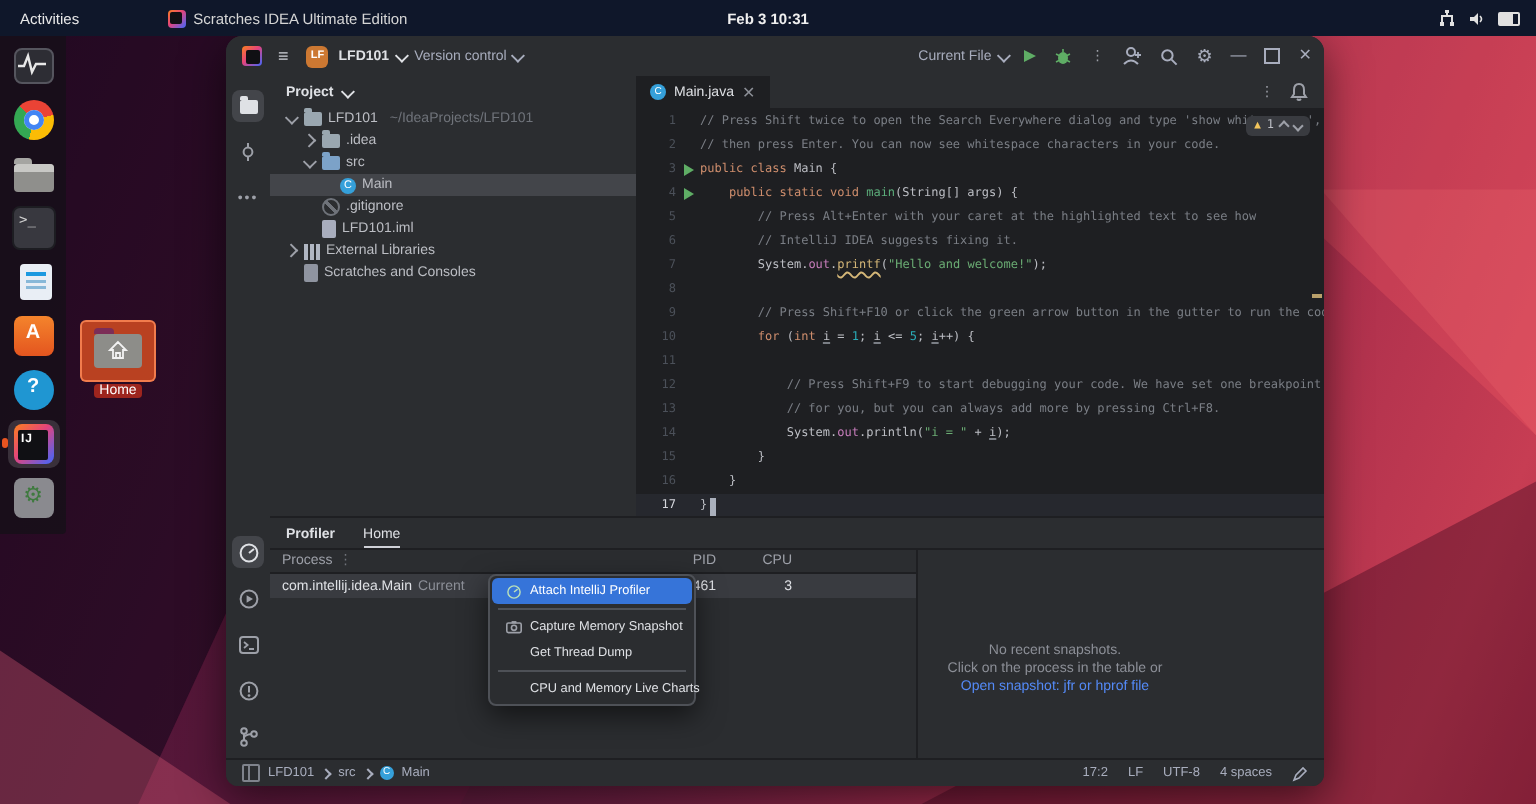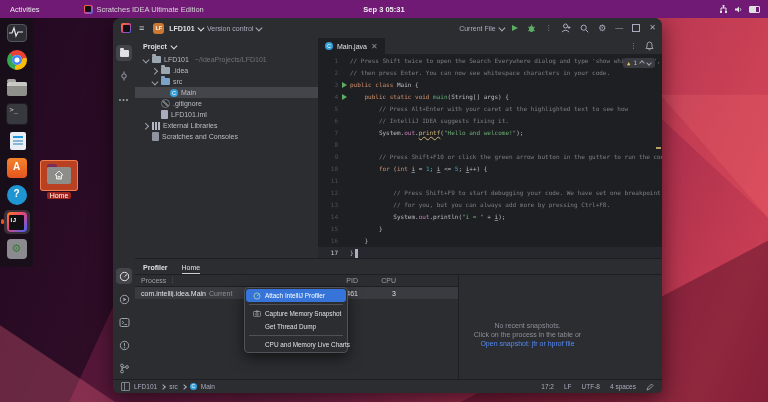--- a/index.html
+++ b/index.html
@@ -1,20 +1,20 @@
 <!DOCTYPE html>
 <html><head>
 <meta charset="utf-8">
 <style>
   html,body{margin:0;padding:0;width:768px;height:402px;overflow:hidden;background:#000;
     font-family:"Liberation Sans",sans-serif;-webkit-font-smoothing:antialiased;}
   .screen{position:absolute;inset:0;width:768px;height:402px;overflow:hidden;}
 
   
-  .topbar{position:absolute;left:0;top:0;width:768px;height:18px;background:#701a75;color:#e8e8e8;
+  .topbar{position:absolute;left:0;top:0;width:768px;height:18px;background:#0f172a;color:#e8e8e8;
     font-size:7.5px;display:flex;align-items:center;z-index:30;}
   .tb-activities{margin-left:10px;}
   .tb-app{display:flex;align-items:center;gap:4px;margin-left:44px;color:#d6d6d6;}
   .tb-clock{position:absolute;left:50%;transform:translateX(-50%);font-weight:bold;color:#efefef;}
   .tb-right{position:absolute;right:8px;display:flex;align-items:center;gap:6px;}
 
   
   .wallpaper{position:absolute;left:0;top:18px;width:768px;height:384px;
     background:linear-gradient(112deg,#330f2c 0%,#491635 26%,#6d1f42 50%,#a32b4a 72%,#c73d53 92%,#b23048 100%);}
   .facet{position:absolute;inset:0;}
@@ -181,21 +181,21 @@
     <div class="facet f2"></div>
     <div class="facet f5"></div>
   </div>
 
   <div class="topbar">
     <span class="tb-activities">Activities</span>
     <span class="tb-app">
       <span class="idea-logo" style="margin:0;width:9px;height:9px;"></span>
       <span>Scratches IDEA Ultimate Edition</span>
     </span>
-    <span class="tb-clock">Sep 3 05:31</span>
+    <span class="tb-clock">Feb 3 10:31</span>
     <span class="tb-right">
       <svg width="9" height="9" viewBox="0 0 9 9">
           <path d="M2 6 L2 3 L7 3 L7 6 M4.5 3 L4.5 1" stroke="#e0e0e0" stroke-width="1" fill="none"></path>
           <rect x="1" y="6" width="2" height="2" fill="#e0e0e0"></rect>
           <rect x="6" y="6" width="2" height="2" fill="#e0e0e0"></rect>
           <rect x="3.5" y="0" width="2" height="1.5" fill="#e0e0e0"></rect>
         </svg>
       <svg width="9" height="9" viewBox="0 0 9 9">
           <path d="M1 3.5 L3 3.5 L5 1.5 L5 7.5 L3 5.5 L1 5.5 Z" fill="#e0e0e0"></path>
           <path d="M6 3 Q7.5 4.5 6 6" stroke="#e0e0e0" stroke-width=".8" fill="none"></path>

